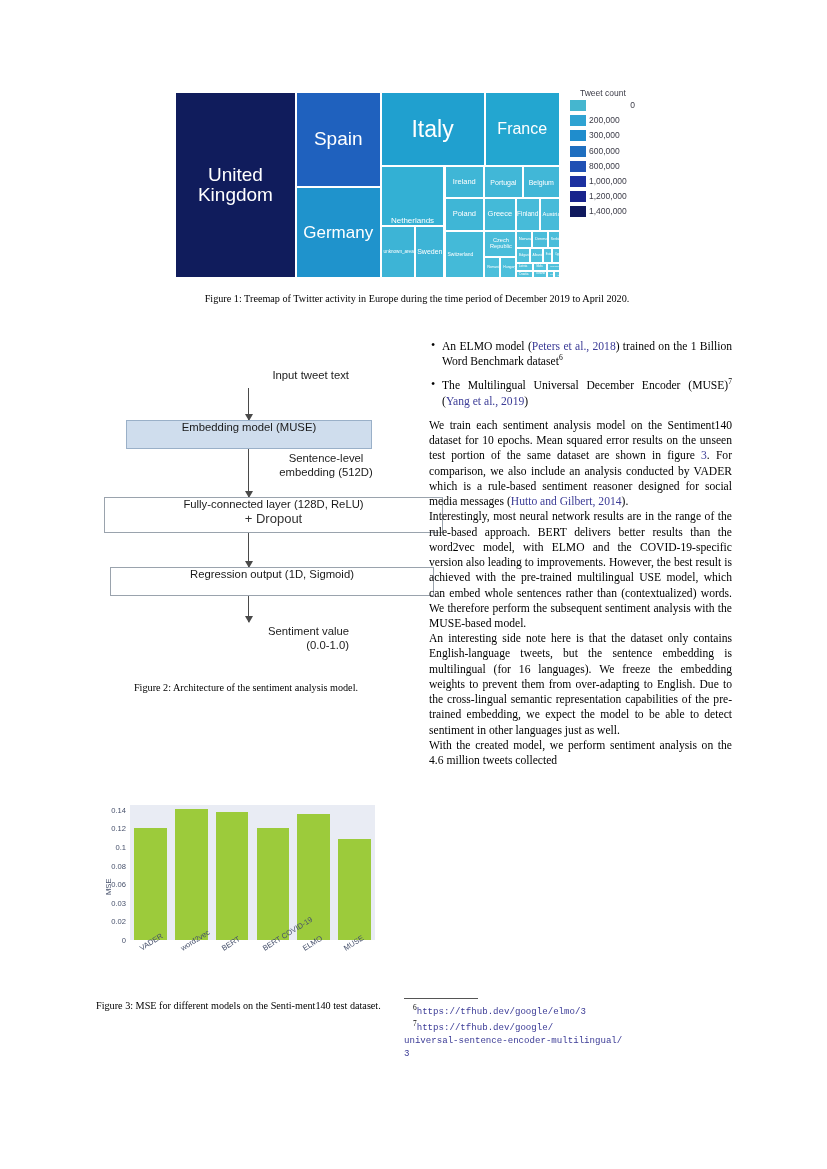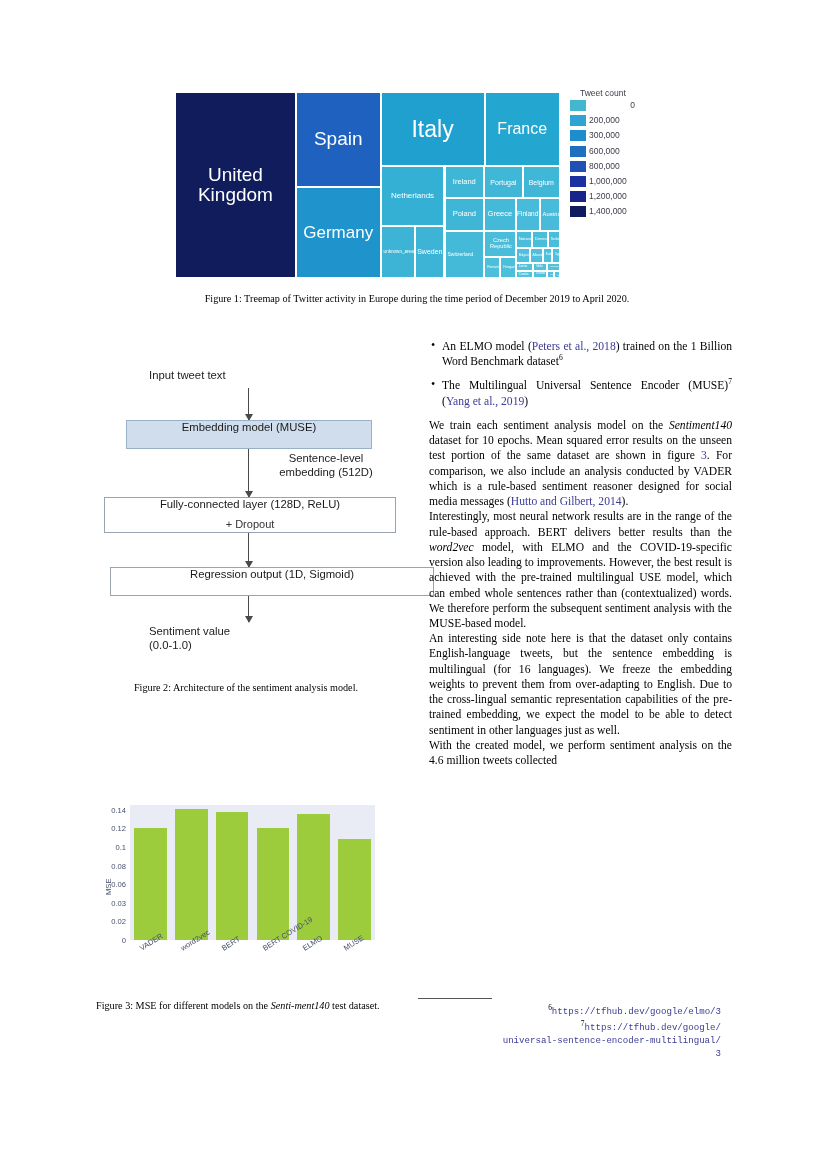--- a/index.html
+++ b/index.html
@@ -20,26 +20,26 @@
   .lg-row{position:absolute;left:0;height:15px;width:95px;}
   .lg-sw{position:absolute;left:4px;top:1px;width:16px;height:11px;}
   .lg-tx{position:absolute;left:23px;top:1px;white-space:nowrap;}
 
   .caption{position:absolute;font-family:"Liberation Serif",serif;font-size:10.2px;
            color:#000;line-height:1.32;text-align:justify;}
 
   
   #fig2{position:absolute;left:104px;top:368px;width:290px;height:305px;
         font-family:"Liberation Sans",sans-serif;color:#1a1a1a;}
-  .dg-text{position:absolute;text-align:left;font-size:11.3px;line-height:1.25;color:#222;}
+  .dg-text{position:absolute;text-align:right;font-size:11.3px;line-height:1.25;color:#222;}
   .dg-box{position:absolute;box-sizing:border-box;border:1px solid #9aa3ad;background:#fff;
           display:flex;flex-direction:column;align-items:center;
           font-size:11.3px;color:#1a1a1a;}
   .dg-box.shaded{background:#cfdded;border-color:#9ab0c8;}
-  .dg-sub{font-size:11px;color:#333;margin-top:8px;}
+  .dg-sub{font-size:13px;color:#333;margin-top:1px;}
   .arrow{position:absolute;width:1px;background:#4a4a4a;}
   .arrow::after{content:"";position:absolute;left:-3.5px;bottom:-1px;width:0;height:0;
       border-left:4px solid transparent;border-right:4px solid transparent;border-top:7px solid #4a4a4a;}
 
   
   #fig3{position:absolute;left:100px;top:800px;width:300px;height:185px;
         font-family:"Liberation Sans",sans-serif;}
   #plot{position:absolute;left:30px;top:5px;width:245px;height:135px;background:#e9ecf4;}
   .bar{position:absolute;bottom:0;background:#9ccb3b;}
   .ytick{position:absolute;right:0;transform:translateY(-50%);font-size:7.6px;color:#46506b;
@@ -50,25 +50,25 @@
          transform:rotate(-32deg);transform-origin:left top;}
 
   
   #rcol{position:absolute;left:429px;top:339px;width:303px;
         font-size:11.6px;line-height:1.315;text-align:justify;color:#000;}
   #rcol p{margin:0;text-align:justify;}
   .bullets{margin:0;padding:0;list-style:none;}
   .bullets li{position:relative;padding-left:13px;margin-bottom:9px;text-align:justify;}
   .bullets li::before{content:"\2022";position:absolute;left:2px;top:-1px;font-size:12px;}
   .cite{color:#3b3b96;}
-  .it{font-style:italic;}
+  .it{}
   sup{font-size:7.6px;vertical-align:super;line-height:0;}
 
-  #fnote{position:absolute;left:418px;top:1003px;width:303px;
-         font-family:"Liberation Mono",monospace;font-size:9.1px;line-height:1.42;color:#3b3b96;text-align:right;}
+  #fnote{position:absolute;left:404px;top:1003px;width:303px;
+         font-family:"Liberation Mono",monospace;font-size:9.1px;line-height:1.42;color:#3b3b96;}
   #fnote .rule{position:absolute;left:0;top:-5px;width:74px;height:1px;background:#555;}
   #fnote .fn{margin-left:0;}
   #fnote .fnum{font-family:"Liberation Serif",serif;font-size:7.4px;vertical-align:super;color:#000;}
   #fnote .ind{margin-left:9px;}
 </style>
 </head>
 <body>
 
 <div class="page">
 
@@ -81,21 +81,21 @@
       </div>
       <div class="tm" style="left: 31.4%; top: 51%; width: 22%; height: 49%; background: rgb(31, 147, 204); font-size: 17px;">
         <span>Germany</span>
       </div>
       <div class="tm" style="left: 80.4%; top: 0%; width: 19.6%; height: 40%; background: rgb(35, 166, 208); font-size: 16px;">
         <span>France</span>
       </div>
       <div class="tm" style="left: 53.4%; top: 0%; width: 27%; height: 40%; background: rgb(32, 160, 207); font-size: 23px;">
         <span>Italy</span>
       </div>
-      <div class="tm" style="left: 53.4%; top: 40%; width: 16.6%; height: 32%; background: rgb(51, 176, 212); font-size: 8px;">
+      <div class="tm" style="left: 53.4%; top: 40%; width: 16.6%; height: 32%; background: rgb(51, 176, 212); font-size: 8px; align-items: flex-end;">
         <span>Netherlands</span>
       </div>
       <div class="tm" style="left: 70%; top: 40%; width: 10.3%; height: 17%; background: rgb(63, 182, 214); font-size: 7.5px;">
         <span>Ireland</span>
       </div>
       <div class="tm" style="left: 80.3%; top: 40%; width: 10%; height: 17%; background: rgb(65, 183, 215); font-size: 7px;">
         <span>Portugal</span>
       </div>
       <div class="tm" style="left: 90.3%; top: 40%; width: 9.7%; height: 17%; background: rgb(65, 183, 215); font-size: 7px;">
         <span>Belgium</span>
@@ -222,21 +222,21 @@
       <span>Embedding model (MUSE)</span>
     </div>
 
     <div class="arrow" style="left:144px;top:81px;height:48px;"></div>
 
     <div class="dg-text" style="left:148px;top:83px;width:148px;text-align:center;">
       <span>Sentence-level</span><br>
       <span>embedding (512D)</span>
     </div>
 
-    <div class="dg-box" style="left:0px;top:129px;width:292px;height:36px;">
+    <div class="dg-box" style="left:0px;top:129px;width:339px;height:36px;">
       <span>Fully-connected layer (128D, ReLU)</span>
       <span class="dg-sub">+ Dropout</span>
     </div>
 
     <div class="arrow" style="left:144px;top:165px;height:34px;"></div>
 
     <div class="dg-box" style="left:6px;top:199px;width:324px;height:29px;">
       <span>Regression output (1D, Sigmoid)</span>
     </div>
 
@@ -277,21 +277,21 @@
     </div>
 
   <div class="caption" style="left:96px;top:999px;width:300px;">
     <span>Figure 3:  MSE for different models on the </span><span class="it">Senti-</span><span class="it">ment140</span><span> test dataset.</span>
   </div>
 
   <div id="rcol">
 
     <ul class="bullets">
       <li><span>An ELMO model (</span><span class="cite">Peters et al., 2018</span><span>) trained on the 1 Billion Word Benchmark dataset</span><sup>6</sup></li>
-      <li><span>The Multilingual Universal Sentence Encoder (MUSE)</span><sup>7</sup><span> (</span><span class="cite">Yang et al., 2019</span><span>)</span></li>
+      <li><span>The Multilingual Universal December Encoder (MUSE)</span><sup>7</sup><span> (</span><span class="cite">Yang et al., 2019</span><span>)</span></li>
     </ul>
 
     <p style="margin-top:4px;"><span>We train each sentiment analysis model on the </span><span class="it">Sentiment140</span><span> dataset for 10 epochs. Mean squared error results on the unseen test portion of the same dataset are shown in figure </span><span class="cite">3</span><span>. For comparison, we also include an analysis conducted by VADER which is a rule-based sentiment reasoner designed for social media messages (</span><span class="cite">Hutto and Gilbert, 2014</span><span>).</span></p>
 
     <p><span>Interestingly, most neural network results are in the range of the rule-based approach. BERT delivers better results than the </span><span class="it">word2vec</span><span> model, with ELMO and the COVID-19-specific version also leading to improvements. However, the best result is achieved with the pre-trained multilingual USE model, which can embed whole sentences rather than (contextualized) words. We therefore perform the subsequent sentiment analysis with the MUSE-based model.</span></p>
 
     <p>An interesting side note here is that the dataset only contains English-language tweets, but the sentence embedding is multilingual (for 16 languages). We freeze the embedding weights to prevent them from over-adapting to English. Due to the cross-lingual semantic representation capabilities of the pre-trained embedding, we expect the model to be able to detect sentiment in other languages just as well.</p>
 
     <p>With the created model, we perform sentiment analysis on the 4.6 million tweets collected</p>
   </div>

